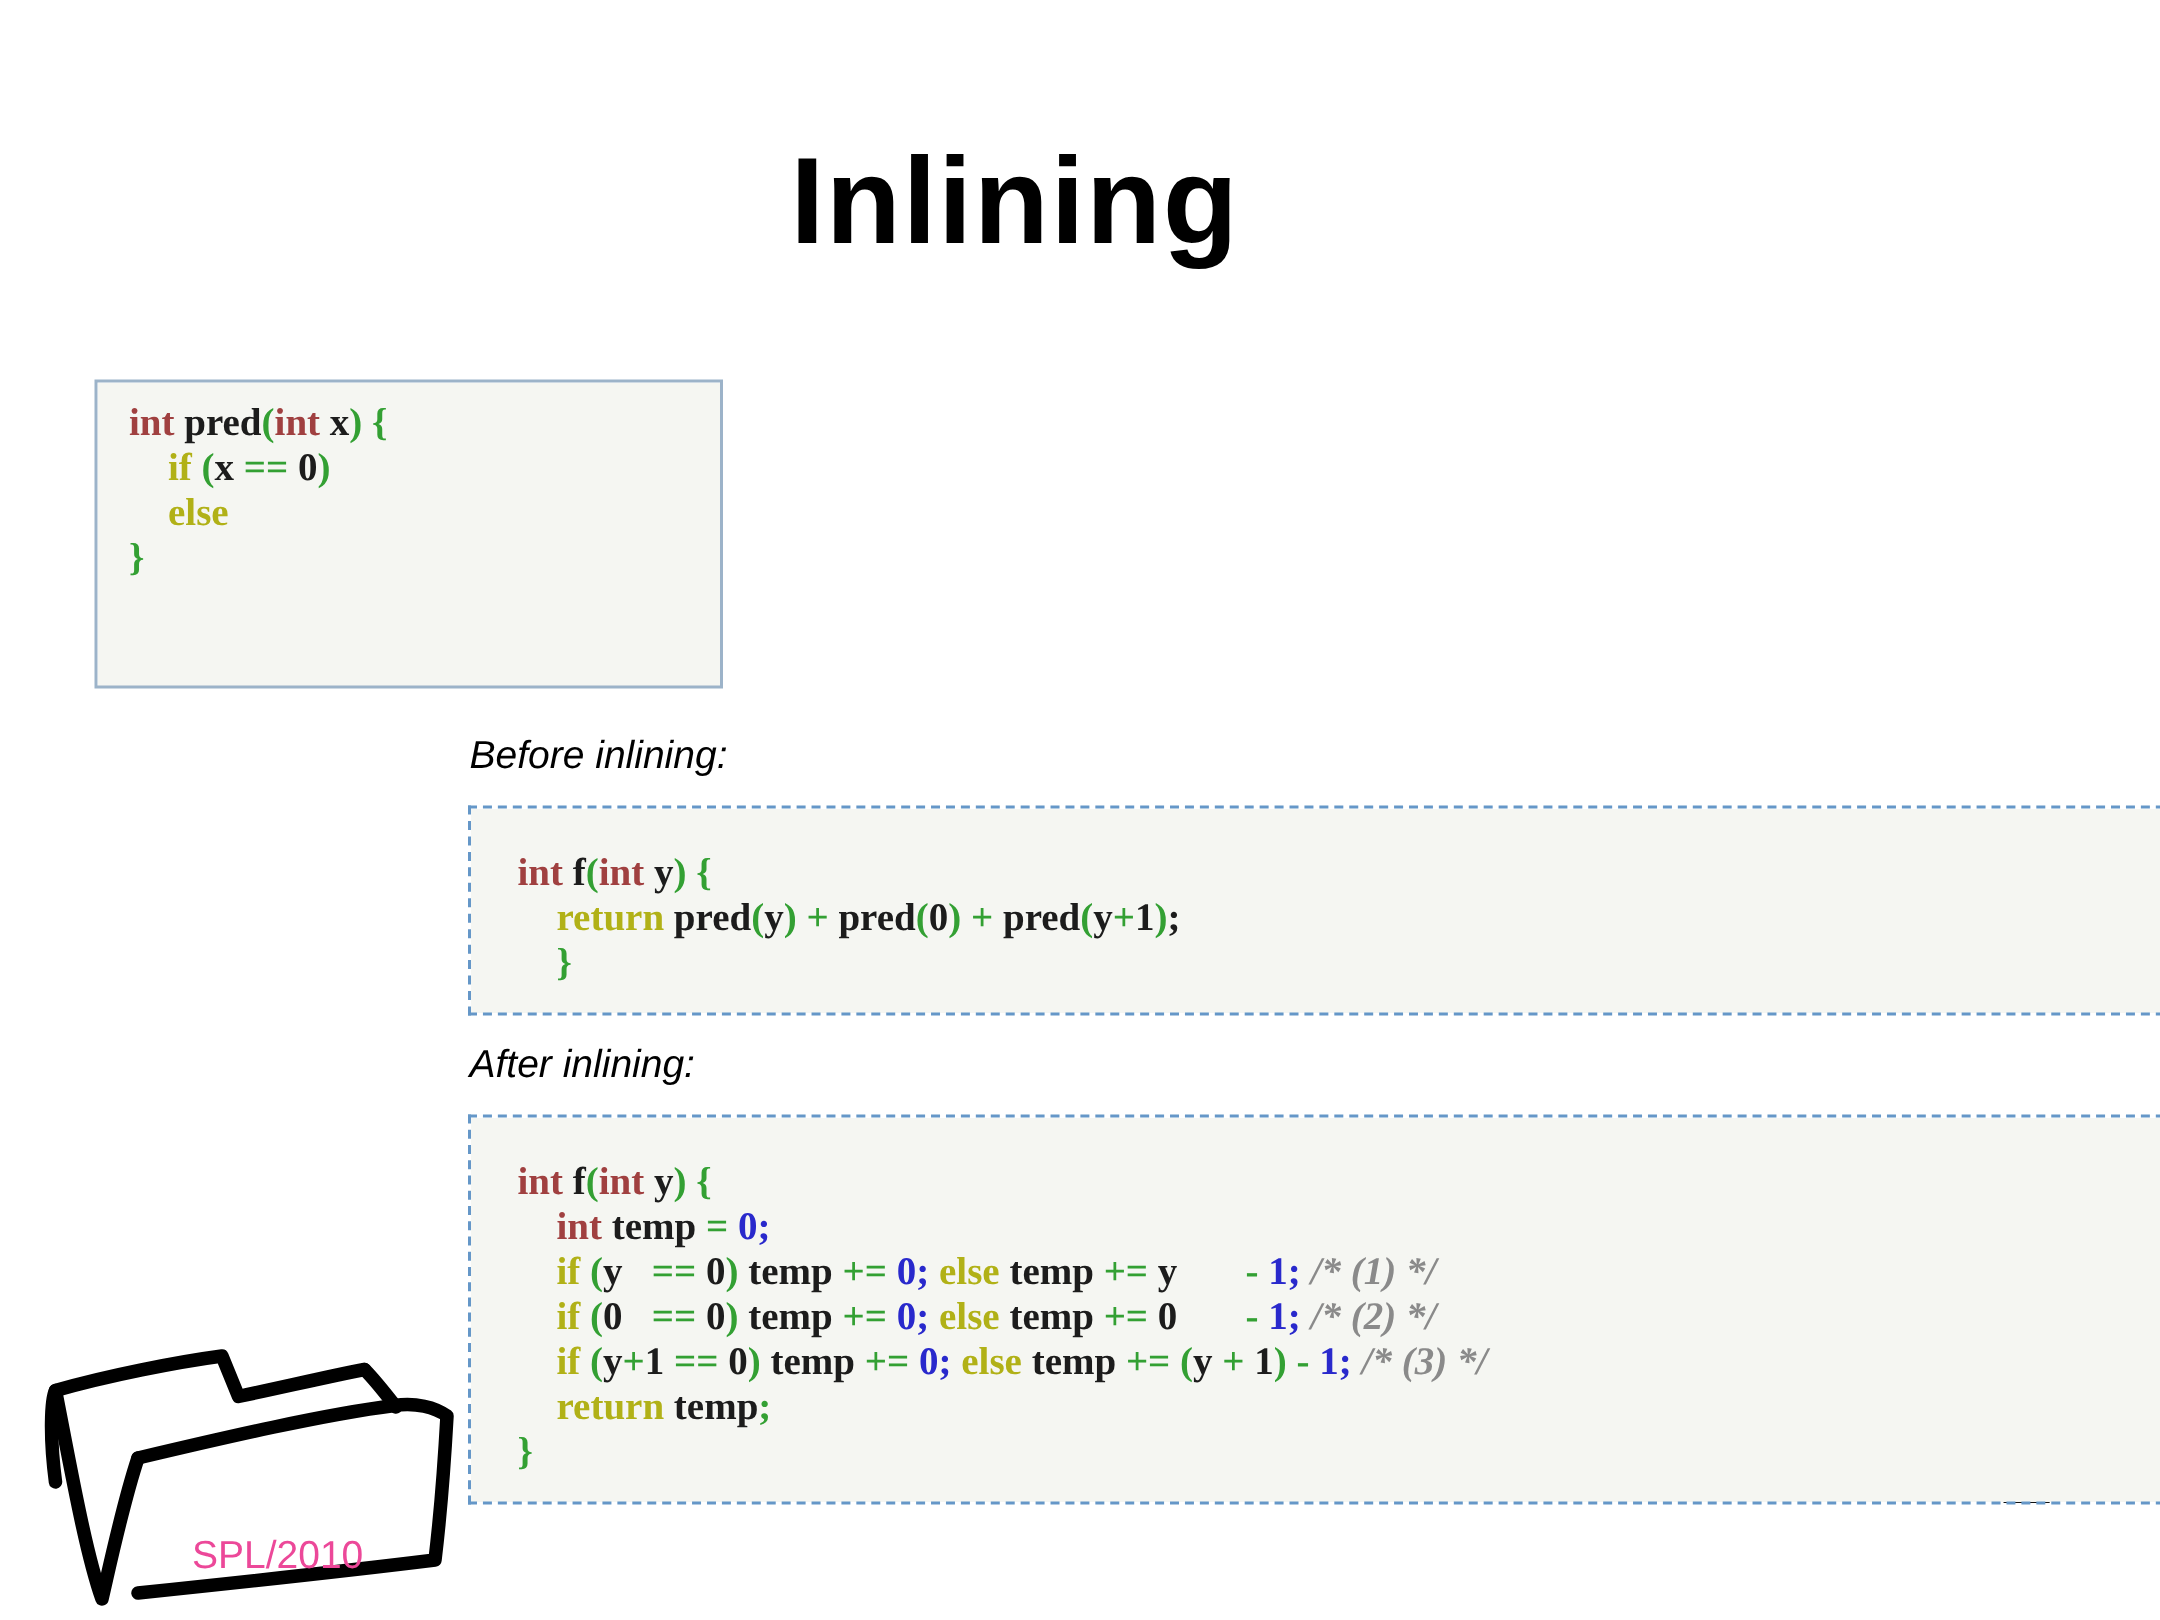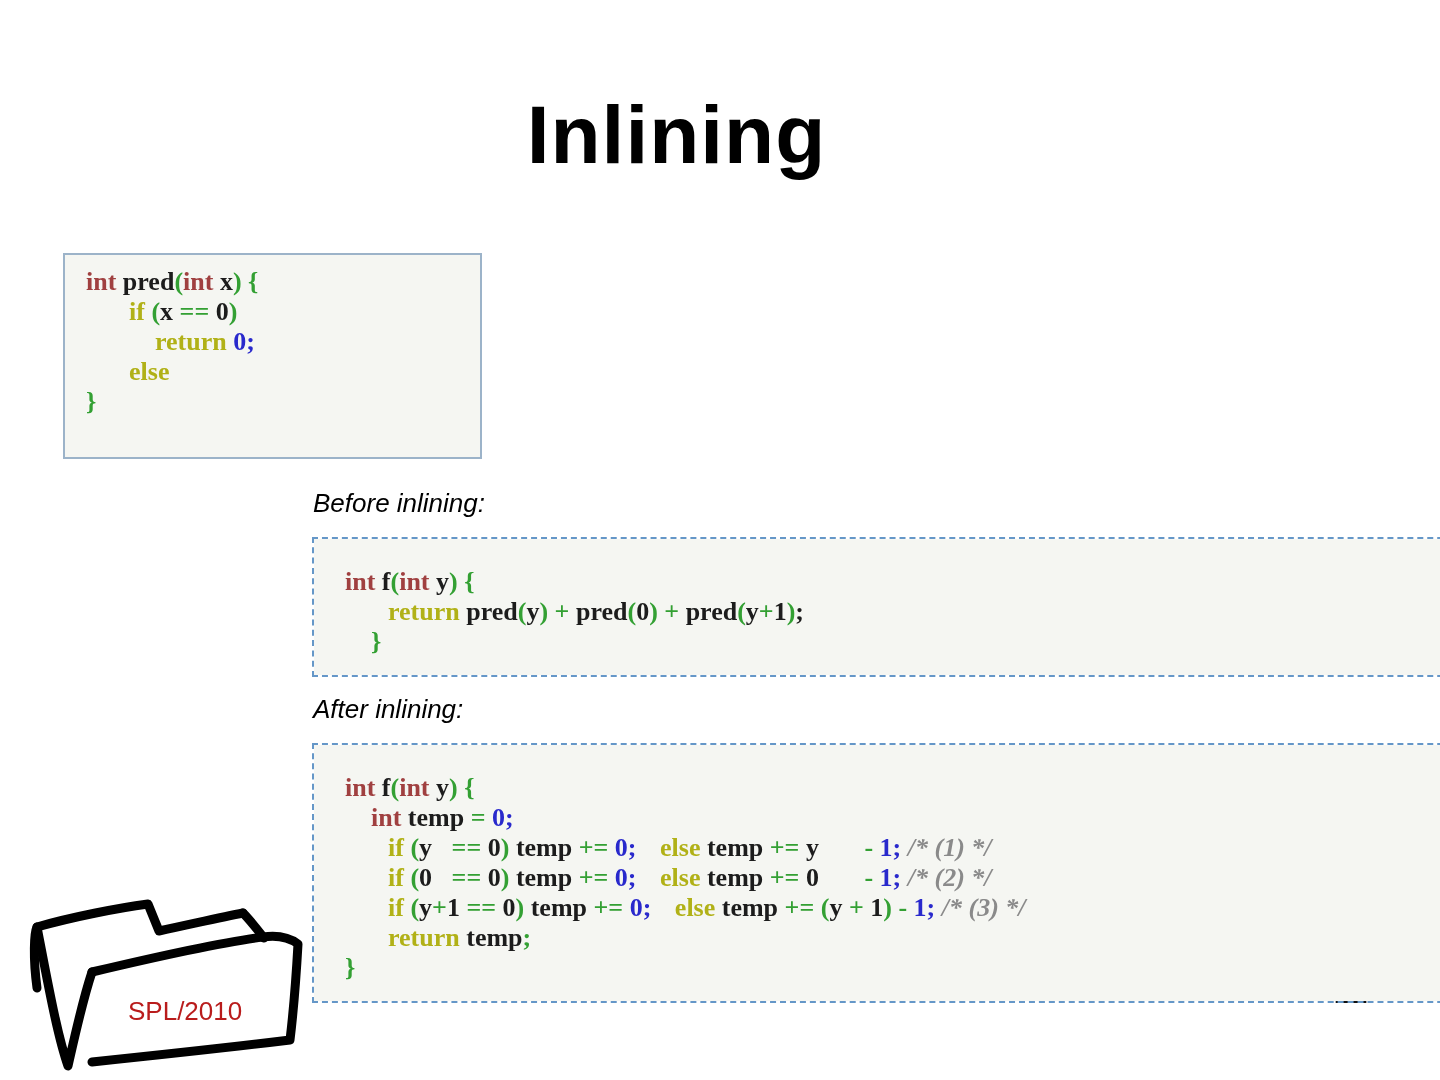--- a/index.html
+++ b/index.html
@@ -16,50 +16,49 @@
 
   .codebox{position:absolute;background:#f5f6f2;background-clip:padding-box;}
   .box-pred{left:63px;top:253px;width:394px;height:190px;
             border:2px solid #9cb3c9;padding:12px 0 0 21px;}
   .box-before{left:312px;top:537px;width:1146px;height:108px;
               border:2px dashed #6597c8;padding:28px 0 0 31px;z-index:2;}
   .box-after{left:312px;top:743px;width:1146px;height:228px;
              border:2px dashed #6597c8;padding:28px 0 0 31px;z-index:2;}
 
   .tk-k{color:#a04040;}   
-  .tk-c{color:#b1b117;margin-left:17px;}   
+  .tk-c{color:#b1b117;}   
   .tk-n{color:#2929cc;}   
   .tk-p{color:#33a033;}   
   .tk-t{color:#1c1c1c;}   
   .tk-m{color:#8a8a8a;font-style:italic;} 
 
   .section-label{position:absolute;font-size:26px;font-style:italic;color:#000;
                  font-family:Liberation Sans, sans-serif;}
   .label-before{left:313px;top:488px;}
   .label-after{left:313px;top:694px;}
 
   .page-number{position:absolute;left:1334px;top:982px;z-index:1;
                font-family:"Liberation Mono","DejaVu Sans Mono",monospace;
                font-weight:bold;font-size:28px;line-height:28px;color:#111;}
 
   .folder{position:absolute;left:18px;top:888px;width:300px;height:192px;z-index:3;}
-  .folder-label{position:absolute;left:128px;top:996px;z-index:4;
-                font-size:26px;color:#b91c1c;font-family:"Liberation Sans",sans-serif;}
+  .folder-label{position:absolute;left:128px;top:1021px;z-index:4;
+                font-size:26px;color:#ec4899;font-family:"Liberation Sans",sans-serif;}
 </style>
 </head>
 <body>
 
 <div class="slide">
 
   <div class="title">Inlining</div>
 
   <div class="codebox box-pred code">
       <div class="code-line"><span class="tk-k">int</span><span class="tk-t"> pred</span><span class="tk-p">(</span><span class="tk-k">int</span><span class="tk-t"> x</span><span class="tk-p">)</span><span class="tk-t"> </span><span class="tk-p">{</span></div>
       <div class="code-line"><span class="tk-t">    </span><span class="tk-c">if</span><span class="tk-t"> </span><span class="tk-p">(</span><span class="tk-t">x </span><span class="tk-p">==</span><span class="tk-t"> 0</span><span class="tk-p">)</span></div>
-      <div class="code-line"><span class="tk-t">        </span><span class="tk-c">return</span><span class="tk-t"> </span><span class="tk-n">0;</span></div>
       <div class="code-line"><span class="tk-t">    </span><span class="tk-c">else</span></div>
       <div class="code-line"><span class="tk-p">}</span></div>
     </div>
 
   <div class="section-label label-before">Before inlining:</div>
 
   <div class="codebox box-before code">
       <div class="code-line"><span class="tk-k">int</span><span class="tk-t"> f</span><span class="tk-p">(</span><span class="tk-k">int</span><span class="tk-t"> y</span><span class="tk-p">)</span><span class="tk-t"> </span><span class="tk-p">{</span></div>
       <div class="code-line"><span class="tk-t">    </span><span class="tk-c">return</span><span class="tk-t"> pred</span><span class="tk-p">(</span><span class="tk-t">y</span><span class="tk-p">)</span><span class="tk-t"> </span><span class="tk-p">+</span><span class="tk-t"> pred</span><span class="tk-p">(</span><span class="tk-t">0</span><span class="tk-p">)</span><span class="tk-t"> </span><span class="tk-p">+</span><span class="tk-t"> pred</span><span class="tk-p">(</span><span class="tk-t">y</span><span class="tk-p">+</span><span class="tk-t">1</span><span class="tk-p">)</span><span class="tk-t">;</span></div>
       <div class="code-line"><span class="tk-t">    </span><span class="tk-p">}</span></div>

